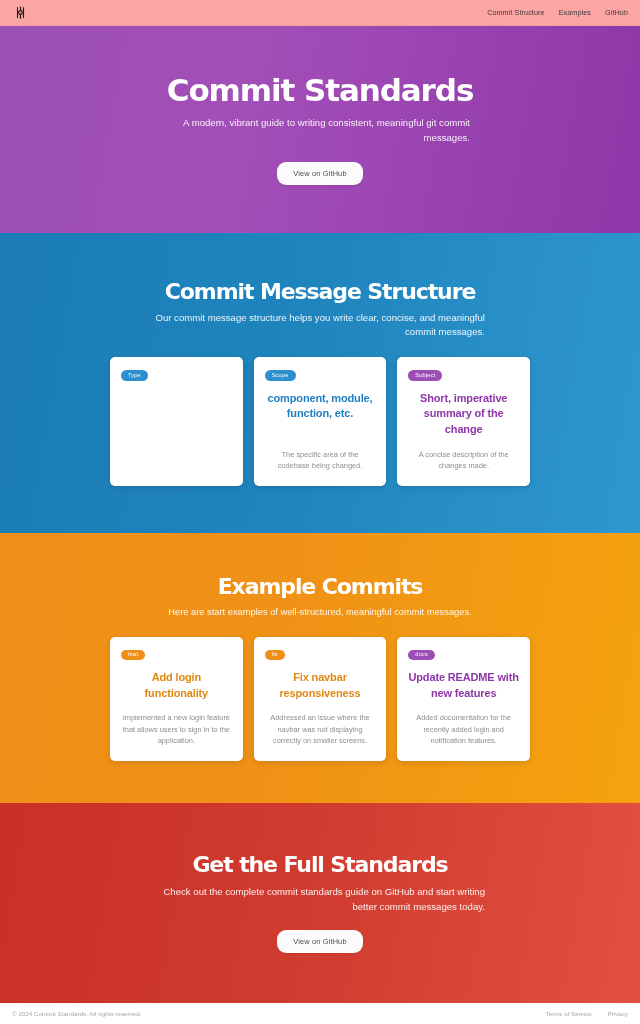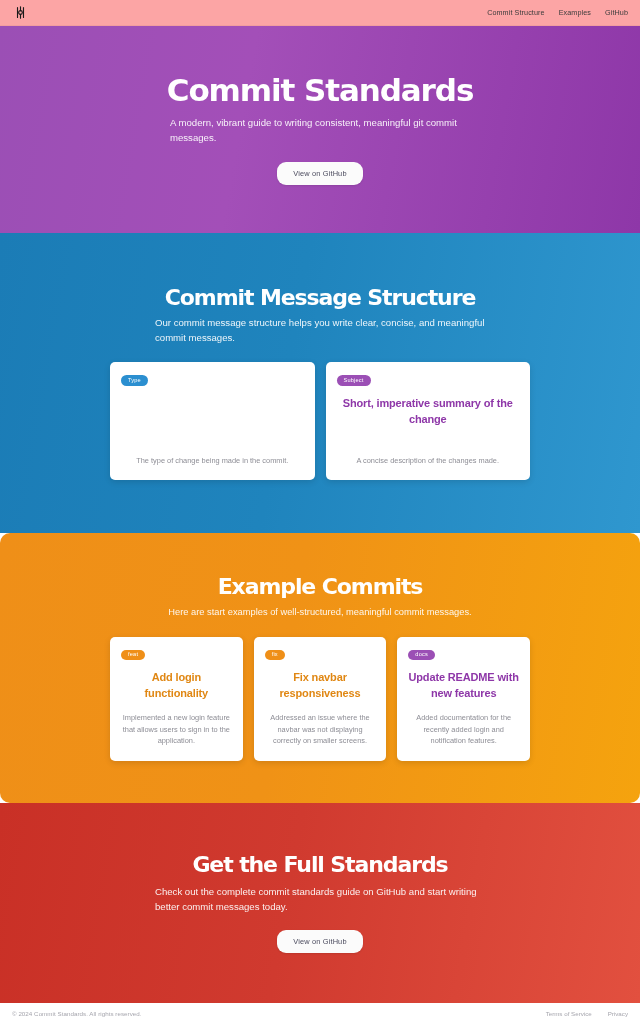--- a/index.html
+++ b/index.html
@@ -80,21 +80,21 @@
     font-family: "DejaVu Sans", sans-serif;
     font-weight: 700;
     color: #ffffff;
     text-align: center;
     letter-spacing: -1.1px;
     line-height: 1.05;
   }
 
   .lede {
     color: rgba(255,255,255,0.92);
-    text-align: left;
+    text-align: right;
     font-size: 9.6px;
     line-height: 1.55;
     max-width: 310px;
   }
 
   .ghost-btn {
     display: inline-flex;
     align-items: center;
     justify-content: center;
     background: #fbfbfb;
@@ -128,21 +128,20 @@
     justify-content: center;
   }
   .structure .display-title { font-size: 22px; }
   .structure .lede { margin-top: 7px; max-width: 330px; }
 
   
   .examples {
     flex: 0 0 270px;
     background: linear-gradient(100deg, #ef8f18 0%, #f09216 45%, #f5a30e 100%);
     justify-content: center;
-    border-radius: 10px;
   }
   .examples .display-title { font-size: 22px; }
   .examples .lede { margin-top: 7px; max-width: 360px; font-size: 9.3px; }
 
   
   .cta {
     flex: 0 0 200px;
     background: linear-gradient(100deg, #c93026 0%, #d03a2f 45%, #e2503f 100%);
     justify-content: center;
   }
@@ -261,23 +260,29 @@
     <div class="section-inner">
       <h2 class="display-title">Commit Message Structure</h2>
       <p class="lede">Our commit message structure helps you write clear, concise, and meaningful commit messages.</p>
 
       <div class="card-row">
 
         <div class="card">
           <div class="card-badge-wrap">
             <span class="badge" style="background: rgb(43, 143, 208);">Type</span>
           </div>
-          <div class="card-desc">The type of change being made in the commit.</div>
-        </div>
-
+        </div>
+
+        <div class="card">
+          <div class="card-badge-wrap">
+            <span class="badge" style="background: rgb(43, 143, 208);">Scope</span>
+          </div>
+          <div class="card-title" style="color: rgb(31, 127, 192);">component, module, function, etc.</div>
+          <div class="card-desc">The specific area of the codebase being changed.</div>
+        </div>
 
         <div class="card">
           <div class="card-badge-wrap">
             <span class="badge" style="background: rgb(155, 79, 181);">Subject</span>
           </div>
           <div class="card-title" style="color: rgb(142, 55, 168);">Short, imperative summary of the change</div>
           <div class="card-desc">A concise description of the changes made.</div>
         </div>
 
       </div>

